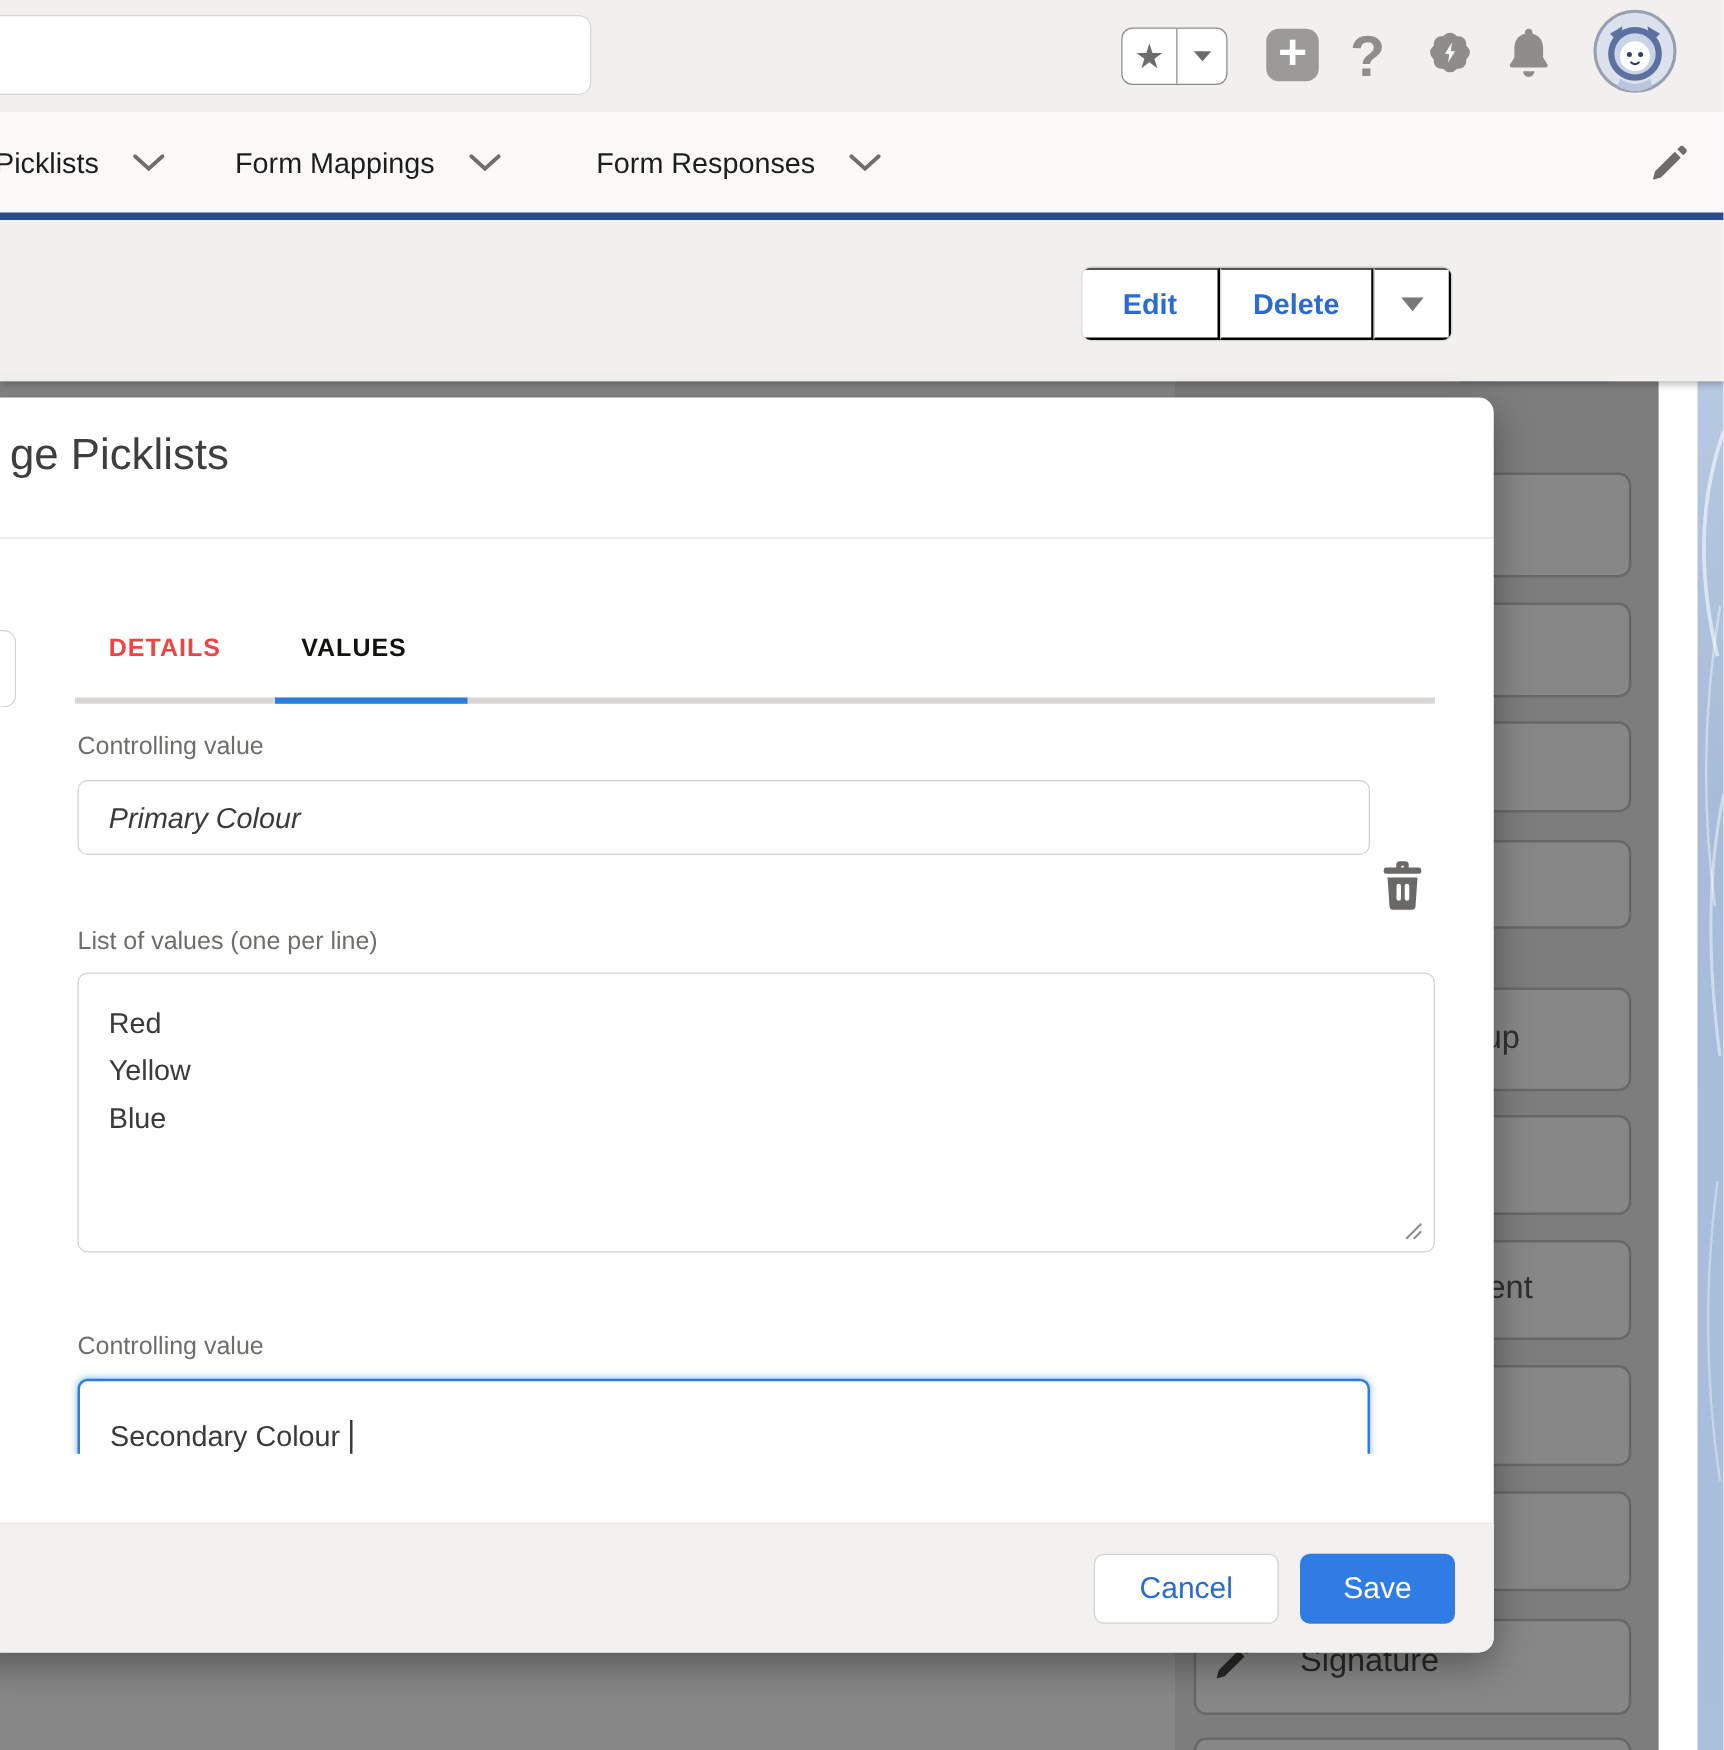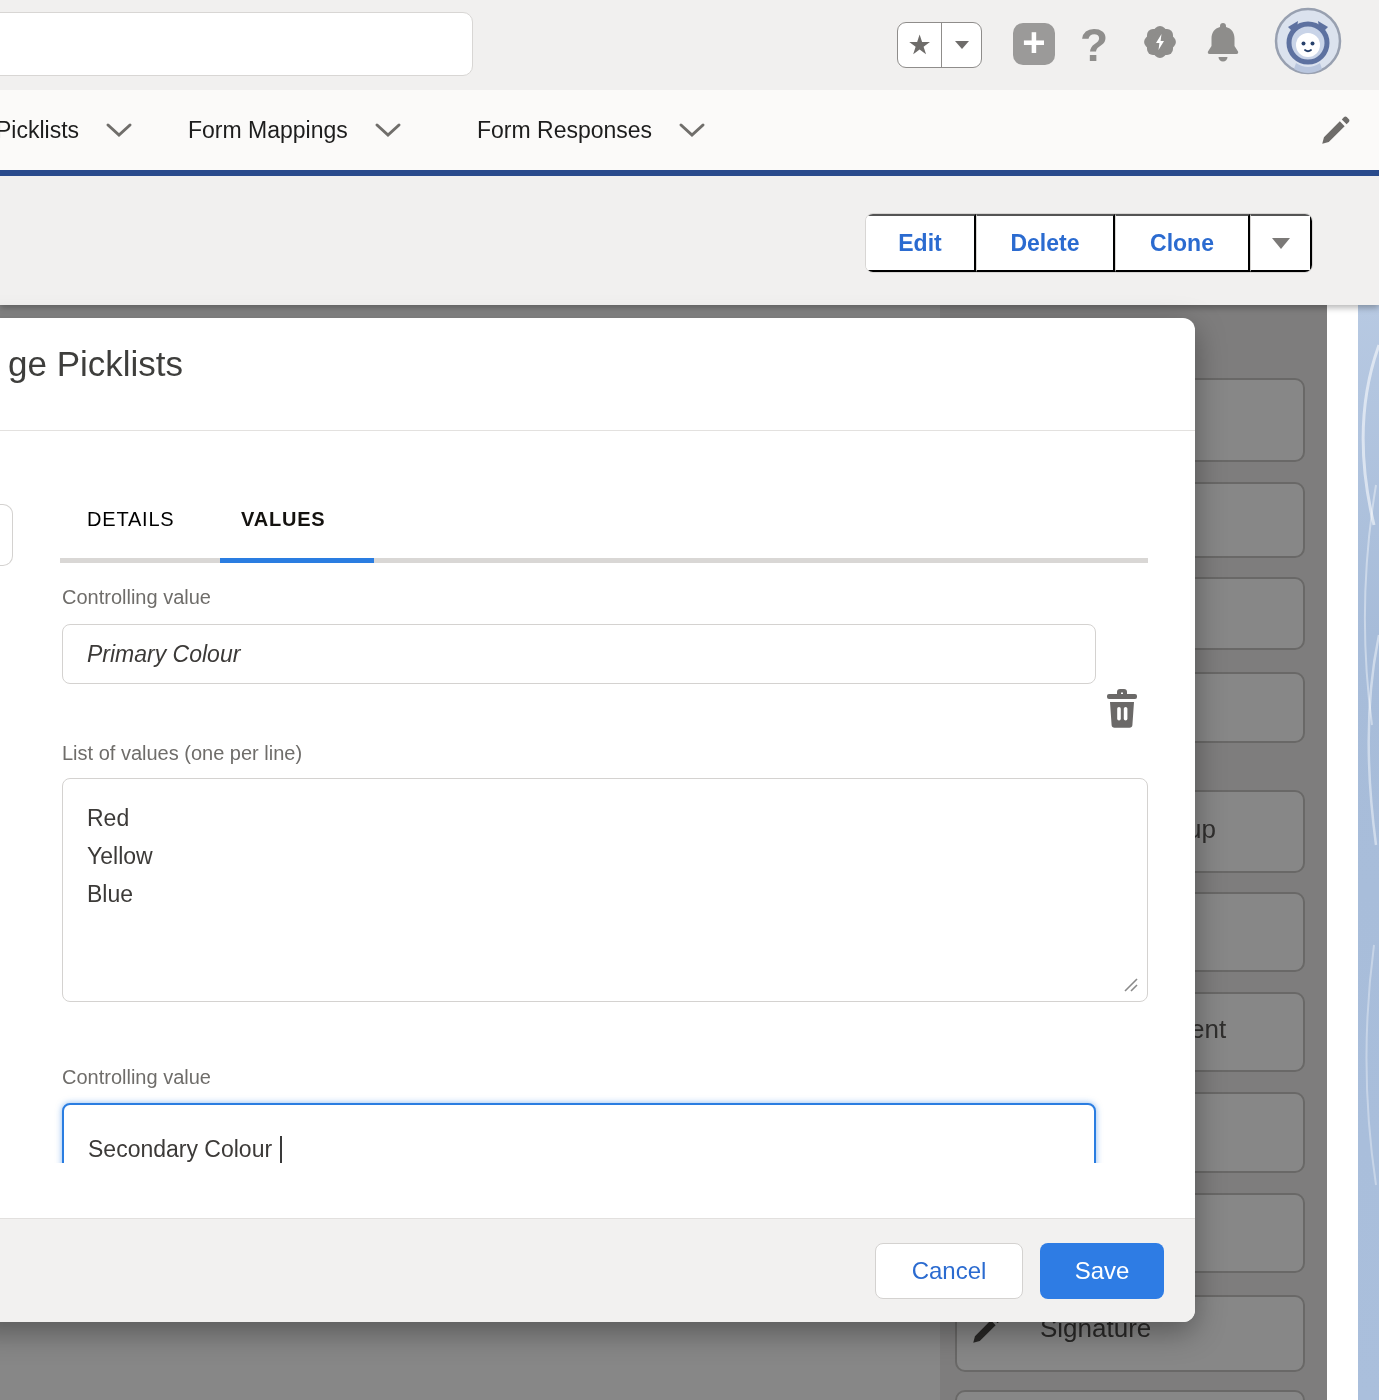--- a/index.html
+++ b/index.html
@@ -59,21 +59,21 @@
 
   
   .modal { position:absolute; left:-30px; top:318px; width:1225px; height:1004px; background:#fff;
            border-radius:12px; box-shadow:0 10px 30px rgba(0,0,0,0.35); z-index:10; }
   .modal-body { position:absolute; left:0; top:0; width:1225px; height:845px; overflow:hidden; }
   .modal-title { position:absolute; left:38px; top:26px; font-size:35px; font-weight:300; color:#3e3e3c; }
   .title-divider { position:absolute; left:0; top:112px; width:1225px; height:1px; background:#e3e1df; }
   .left-cut-btn { position:absolute; left:0; top:186px; width:43px; height:62px; background:#fff;
                   border:1.5px solid #d4d2d0; border-left:none; border-radius:10px; }
   .m-tab { position:absolute; top:190px; font-size:20px; letter-spacing:0.8px; }
-  .m-tab.details { left:117px; color:#000000; font-weight:400; }
+  .m-tab.details { left:117px; color:#ef4444; font-weight:700; }
   .m-tab.values  { left:271px; color:#14120f; font-weight:700; }
   .tab-track { position:absolute; left:90px; top:240px; width:1088px; height:5px; background:#d9d7d5; }
   .tab-active { position:absolute; left:250px; top:240px; width:154px; height:5px; }
   .fld-label { position:absolute; left:92px; font-size:20px; color:#6f6d6a; }
   .text-input { position:absolute; left:92px; width:1034px; height:60px; background:#fff;
                 border:1px solid #d4d2d0; border-radius:8px; font-size:23px; color:#3c3a38;
                 display:flex; align-items:center; padding:0 24px; }
   .trash-btn { position:absolute; left:1131px; top:368px; }
   .textarea { position:absolute; left:92px; top:460px; width:1086px; height:224px; background:#fff;
               border:1px solid #d4d2d0; border-radius:8px; font-size:23px; color:#3c3a38;
@@ -208,22 +208,21 @@
     <div class="pencil-btn">
       <svg width="34" height="34" viewBox="0 0 24 24">
           <path fill="#6e6c6a" d="M3 21l1.2-4.6L15.4 5.2l3.4 3.4L7.6 19.8 3 21zM16.8 3.8l1.6-1.6c.5-.5 1.4-.5 1.9 0l1.5 1.5c.5.5.5 1.4 0 1.9l-1.6 1.6-3.4-3.4z"></path>
         </svg>
     </div>
     <div class="navy-line" style="background: rgb(42, 75, 140);"></div>
 
     <div class="sub-hdr">
       <div class="btn-group">
         <button class="grp-btn" style="width:110px;">Edit</button>
-        <button class="grp-btn" style="width:139px;">Delete</button>
-        <button class="grp-btn" style="width:135px;">Clone</button>
+        <button class="grp-btn" style="width:123px;">Delete</button>
         <button class="grp-btn" style="width:62px;">
           <svg width="20" height="13" viewBox="0 0 20 13">
             <polygon points="1,1 19,1 10,12" fill="#7b7977"></polygon>
             </svg>
         </button>
       </div>
     </div>
   </div>
 
   <div class="modal">

